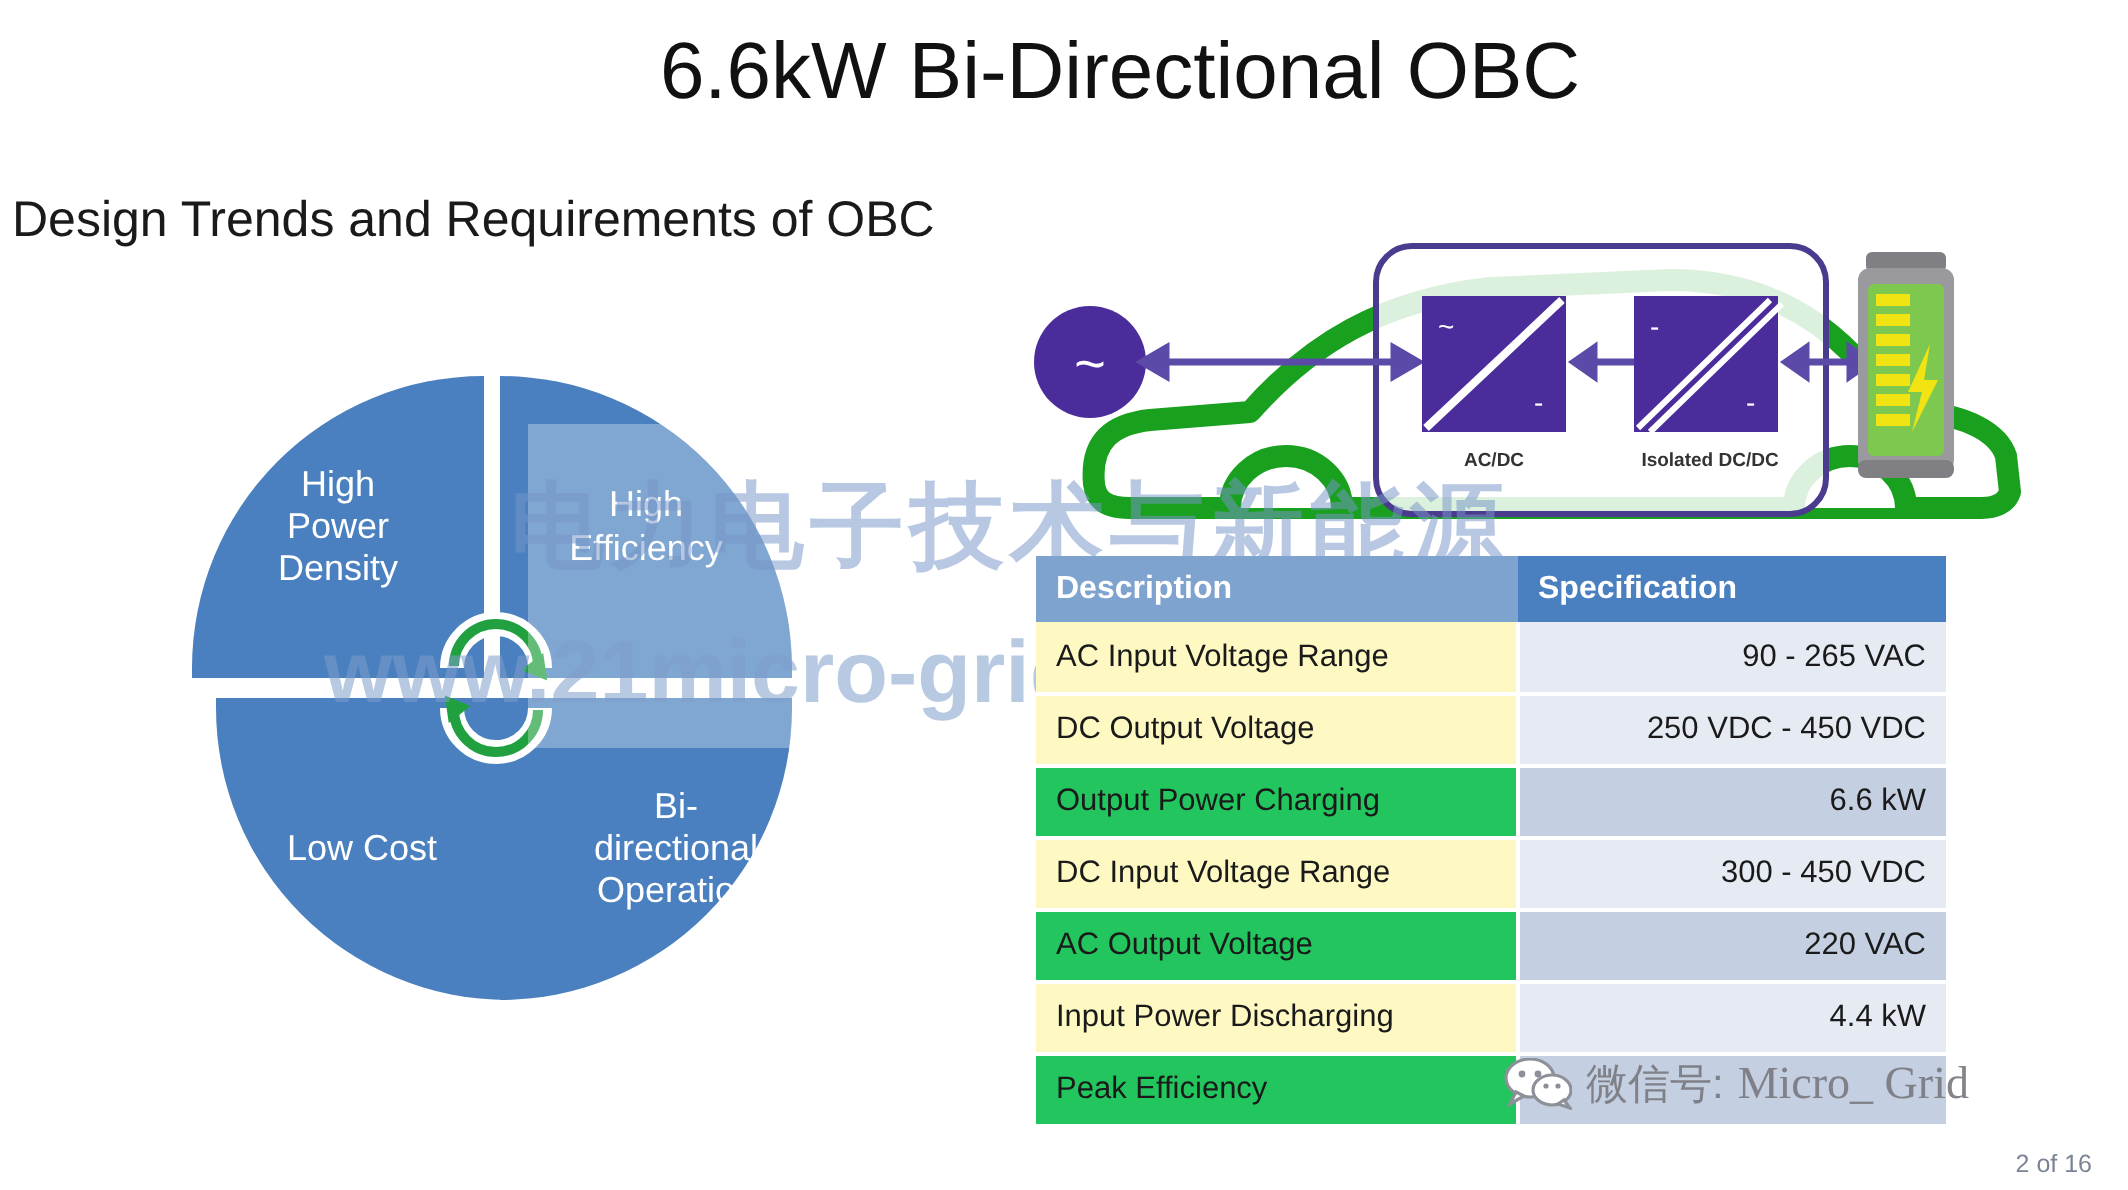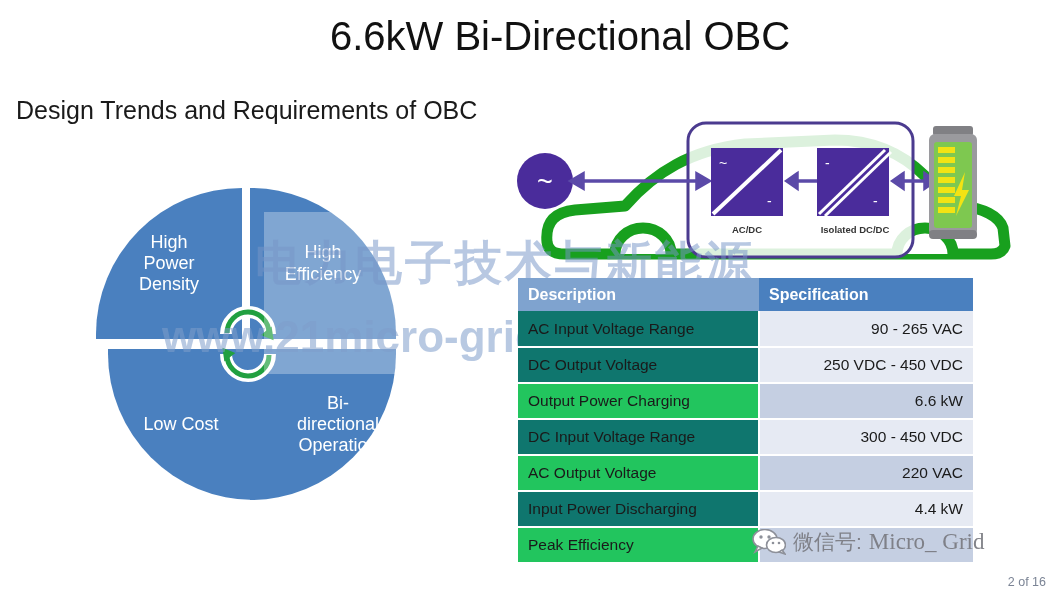--- a/index.html
+++ b/index.html
@@ -26,21 +26,21 @@
     width: 1064px;
     text-align: center;
     font-size: 40px;
     color: #111111;
     letter-spacing: 0px;
     white-space: nowrap;
     margin-left: 28px;
   }
   #slide-subtitle {
     position: absolute;
-    left: 16px;
+    left: 6px;
     top: 96px;
     font-size: 25px;
     color: #1a1a1a;
     white-space: nowrap;
   }
 
   
   #wheel {
     position: absolute;
     left: 96px;
@@ -120,21 +120,21 @@
     font-weight: bold;
     font-size: 16px;
     text-align: left;
     height: 33px;
   }
   th.th-desc { background: #7fa3cf; }
   th.th-spec { background: #4a80bf; }
 
   #spec-table tbody td { text-align: left; }
   #spec-table tbody td.val { text-align: right; }
-  tr.row-odd  td { background: #0f766e; }
+  tr.row-odd  td { background: #fef9c3; }
   tr.row-even td { background: #22c55e; }
   tr.row-odd td.val  { background: #e6eaf3; }
   tr.row-even td.val { background: #c5cfe2; }
   #spec-table tbody td.desc { border-right: 2px solid #ffffff; }
   #spec-table tbody tr td { border-bottom: 2px solid #ffffff; }
 
   
   .wm {
     position: absolute;
     pointer-events: none;

